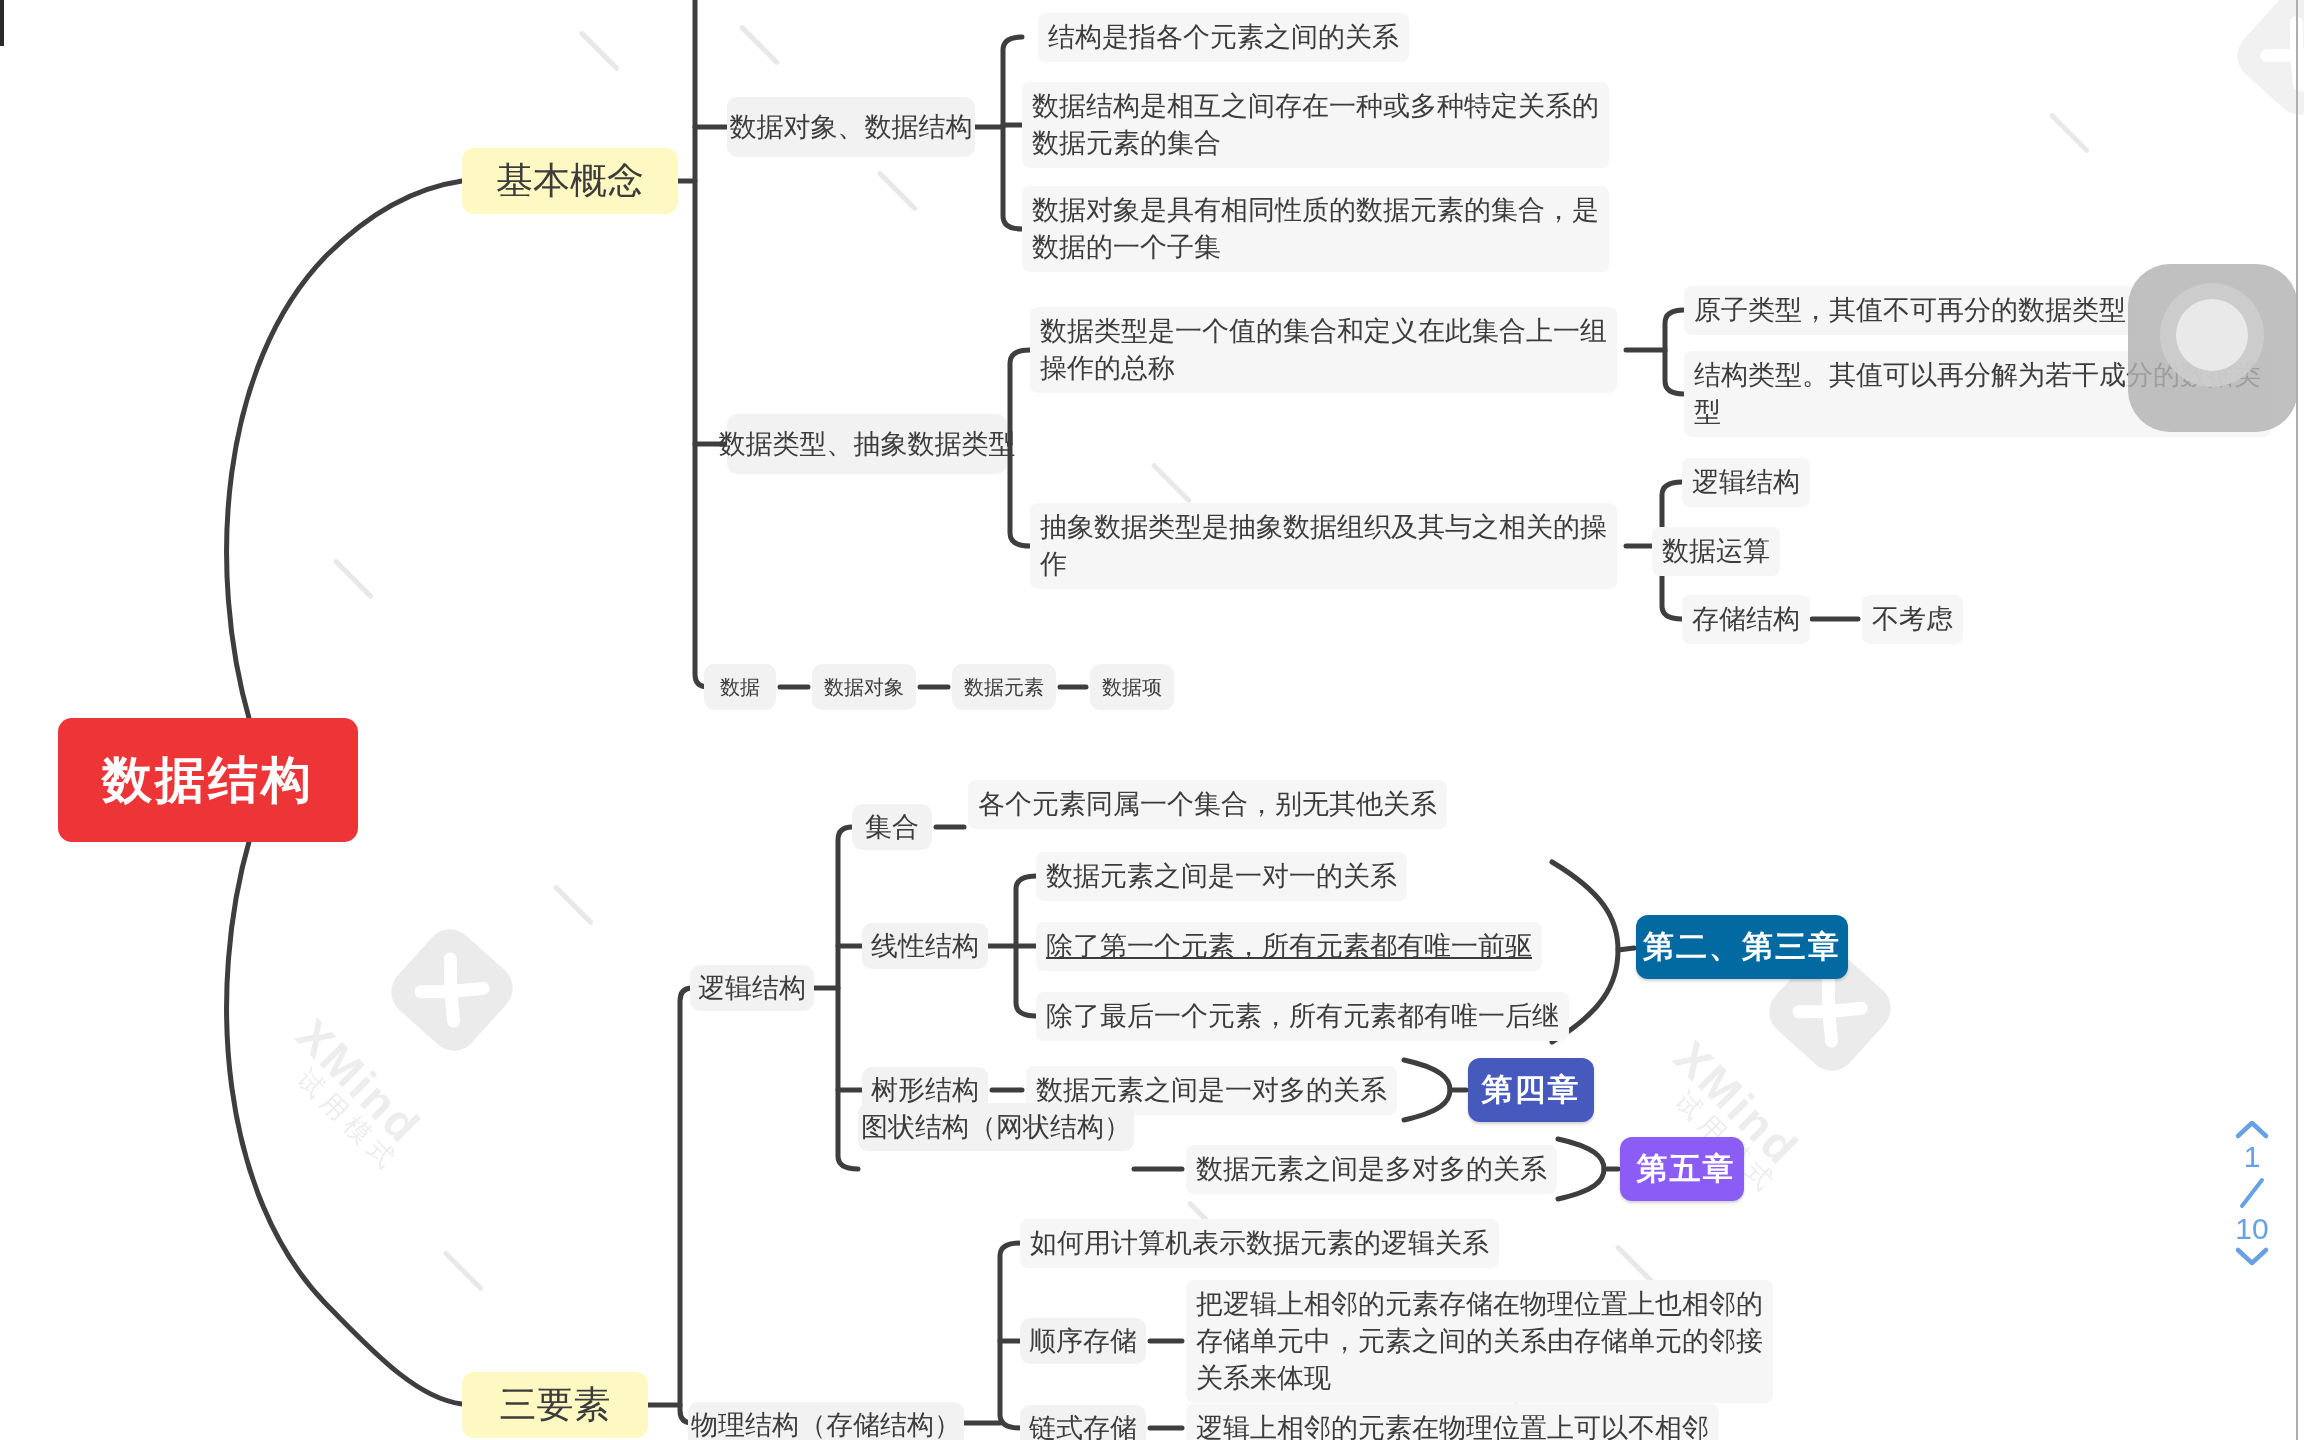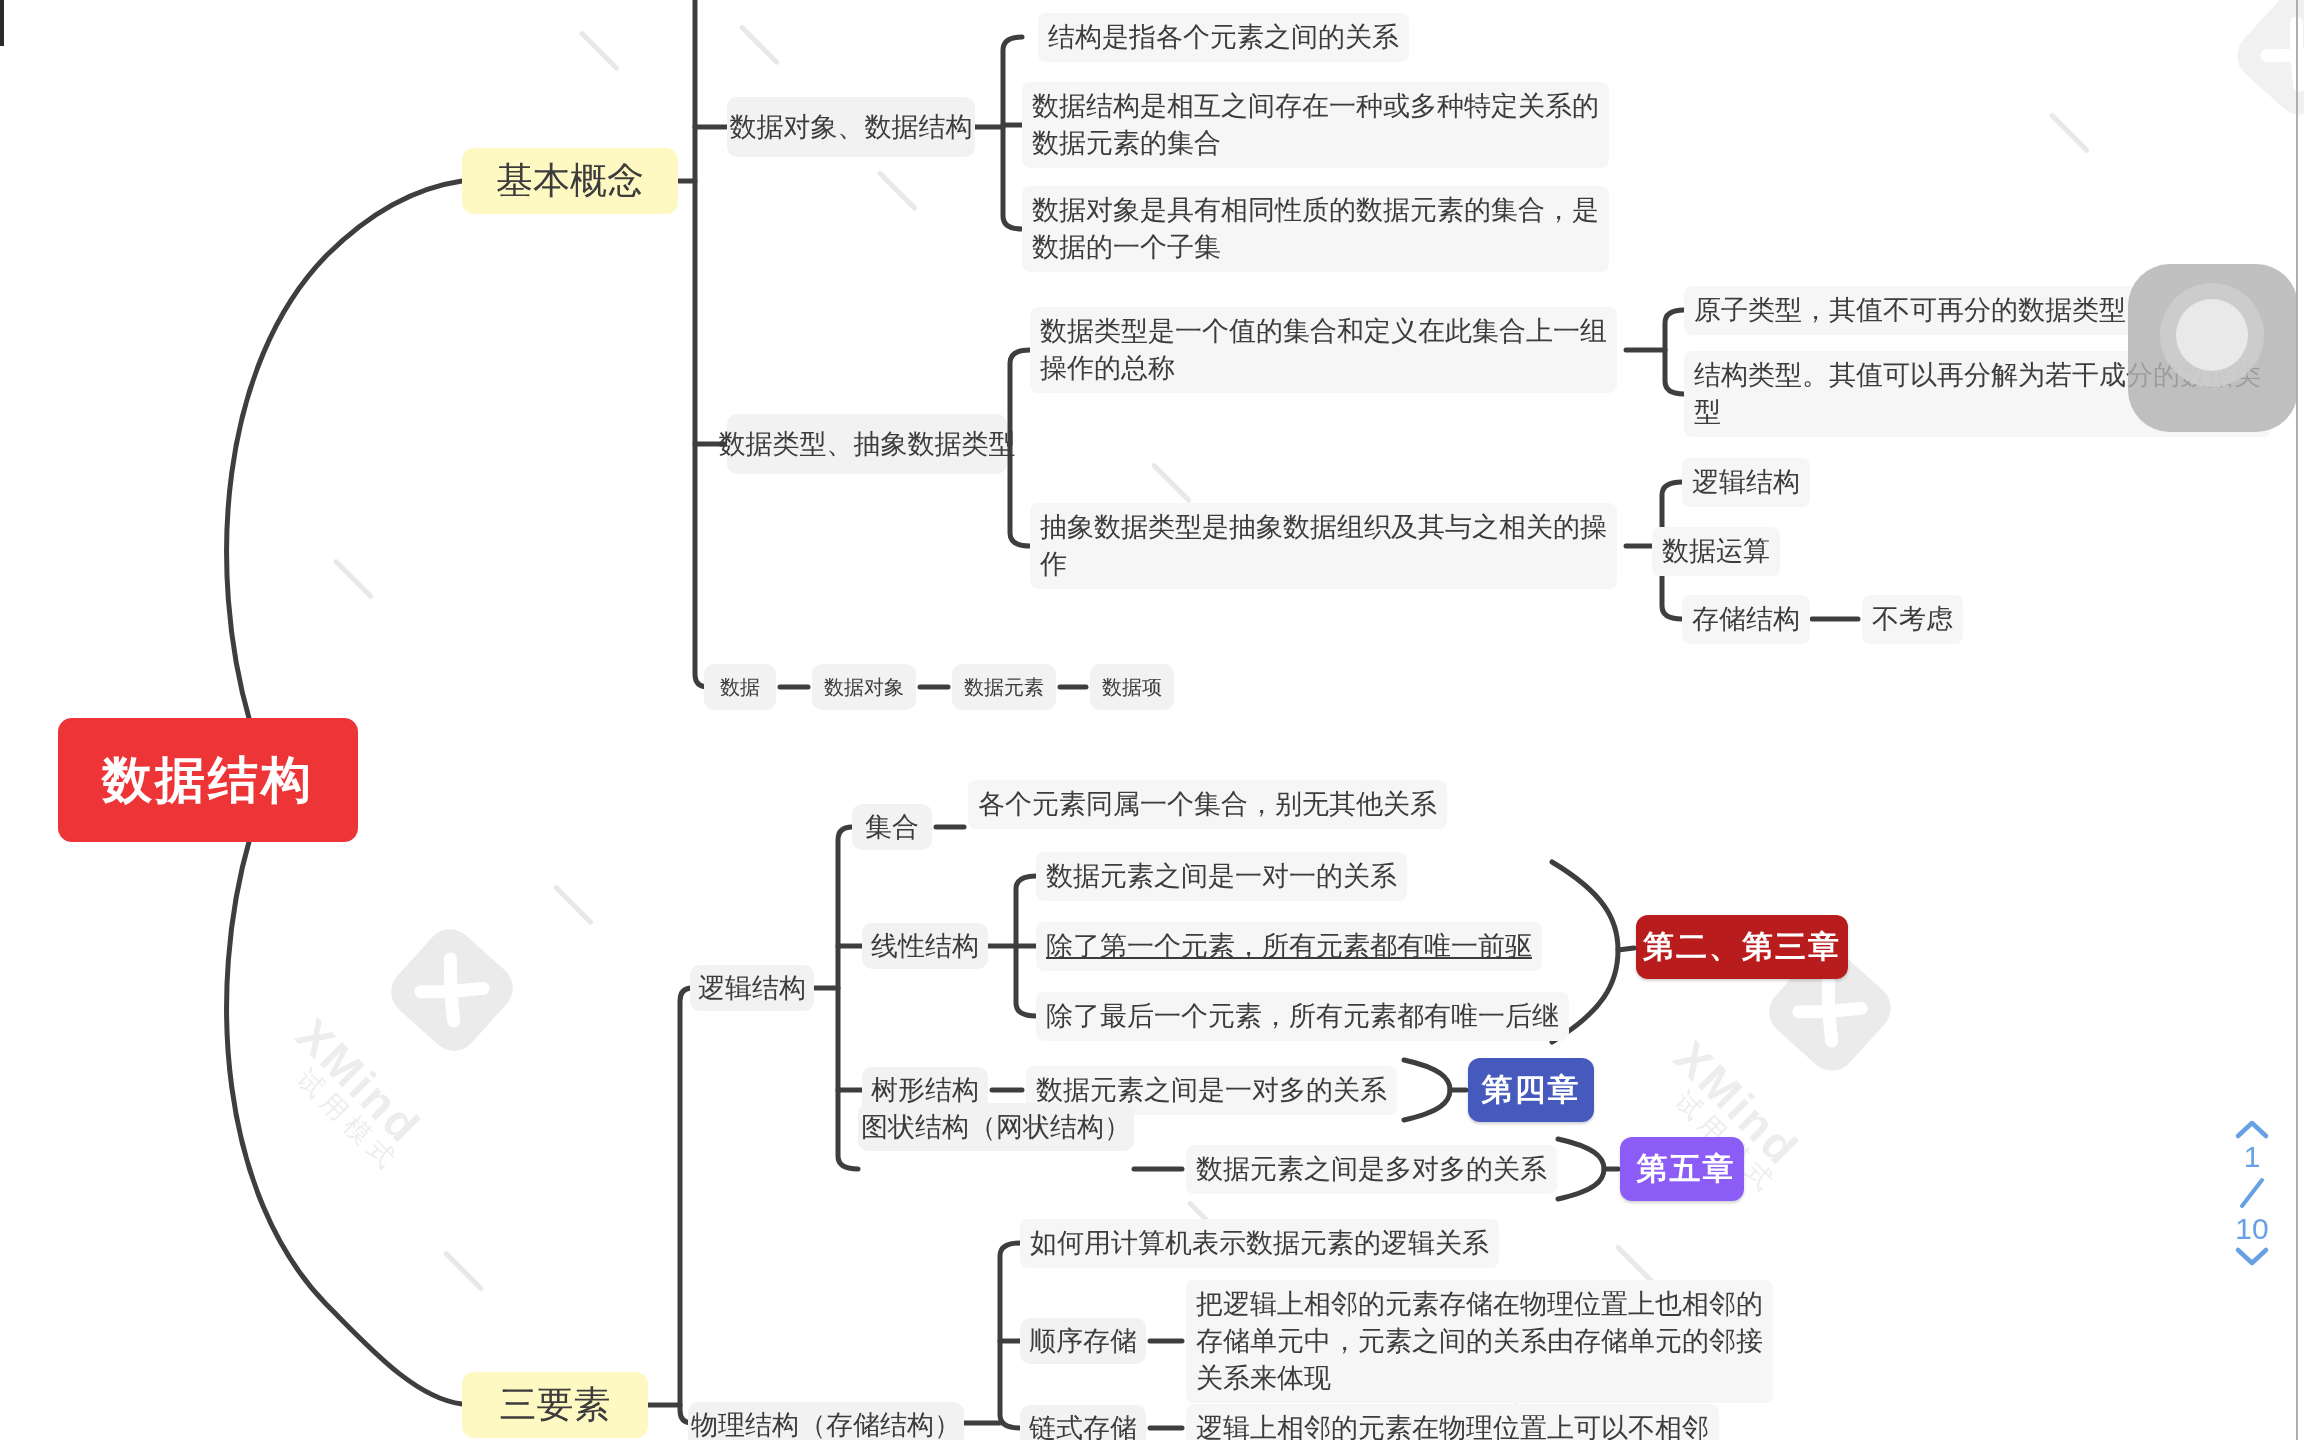--- a/index.html
+++ b/index.html
@@ -161,21 +161,21 @@
     <div class="node k-chain" style="left: 952px; top: 664px; width: 104px; height: 46px;">数据元素</div>
     <div class="node k-chain" style="left: 1090px; top: 664px; width: 84px; height: 46px;">数据项</div>
     <div class="node k-main" style="left: 462px; top: 1372px; width: 186px; height: 66px;">三要素</div>
     <div class="node k-sub" style="left: 690px; top: 965px; width: 124px; height: 46px;">逻辑结构</div>
     <div class="node k-sub" style="left: 852px; top: 804px; width: 80px; height: 46px;">集合</div>
     <div class="node k-leaf" style="left: 968px; top: 780px;">各个元素同属一个集合，别无其他关系</div>
     <div class="node k-sub" style="left: 862px; top: 923px; width: 126px; height: 46px;">线性结构</div>
     <div class="node k-leaf" style="left: 1036px; top: 852px;">数据元素之间是一对一的关系</div>
     <div class="node k-leaf" style="left: 1036px; top: 922px; text-decoration: underline;">除了第一个元素，所有元素都有唯一前驱</div>
     <div class="node k-leaf" style="left: 1036px; top: 992px;">除了最后一个元素，所有元素都有唯一后继</div>
-    <div class="node k-chapter" style="left: 1636px; top: 915px; width: 212px; height: 64px; background: #b91c1c;">第二、第三章</div>
+    <div class="node k-chapter" style="left: 1636px; top: 915px; width: 212px; height: 64px; background: #0369a1;">第二、第三章</div>
     <div class="node k-sub" style="left: 862px; top: 1067px; width: 126px; height: 46px;">树形结构</div>
     <div class="node k-leaf" style="left: 1026px; top: 1066px;">数据元素之间是一对多的关系</div>
     <div class="node k-chapter" style="left: 1468px; top: 1058px; width: 126px; height: 64px; background: rgb(70, 89, 189);">第四章</div>
     <div class="node k-sub" style="left: 858px; top: 1103px; width: 276px; height: 48px;">图状结构（网状结构）</div>
     <div class="node k-leaf" style="left: 1186px; top: 1145px;">数据元素之间是多对多的关系</div>
     <div class="node k-chapter" style="left: 1620px; top: 1137px; width: 124px; height: 64px; background: #8b5cf6; padding-left: 8px;">第五章</div>
     <div class="node k-sub" style="left: 688px; top: 1402px; width: 276px; height: 46px;">物理结构（存储结构）</div>
     <div class="node k-leaf" style="left: 1020px; top: 1219px; text-align: right;">如何用计算机表示数据元素的逻辑关系</div>
     <div class="node k-sub" style="left: 1020px; top: 1318px; width: 126px; height: 46px;">顺序存储</div>
     <div class="node k-leaf" style="left: 1186px; top: 1280px;">把逻辑上相邻的元素存储在物理位置上也相邻的

